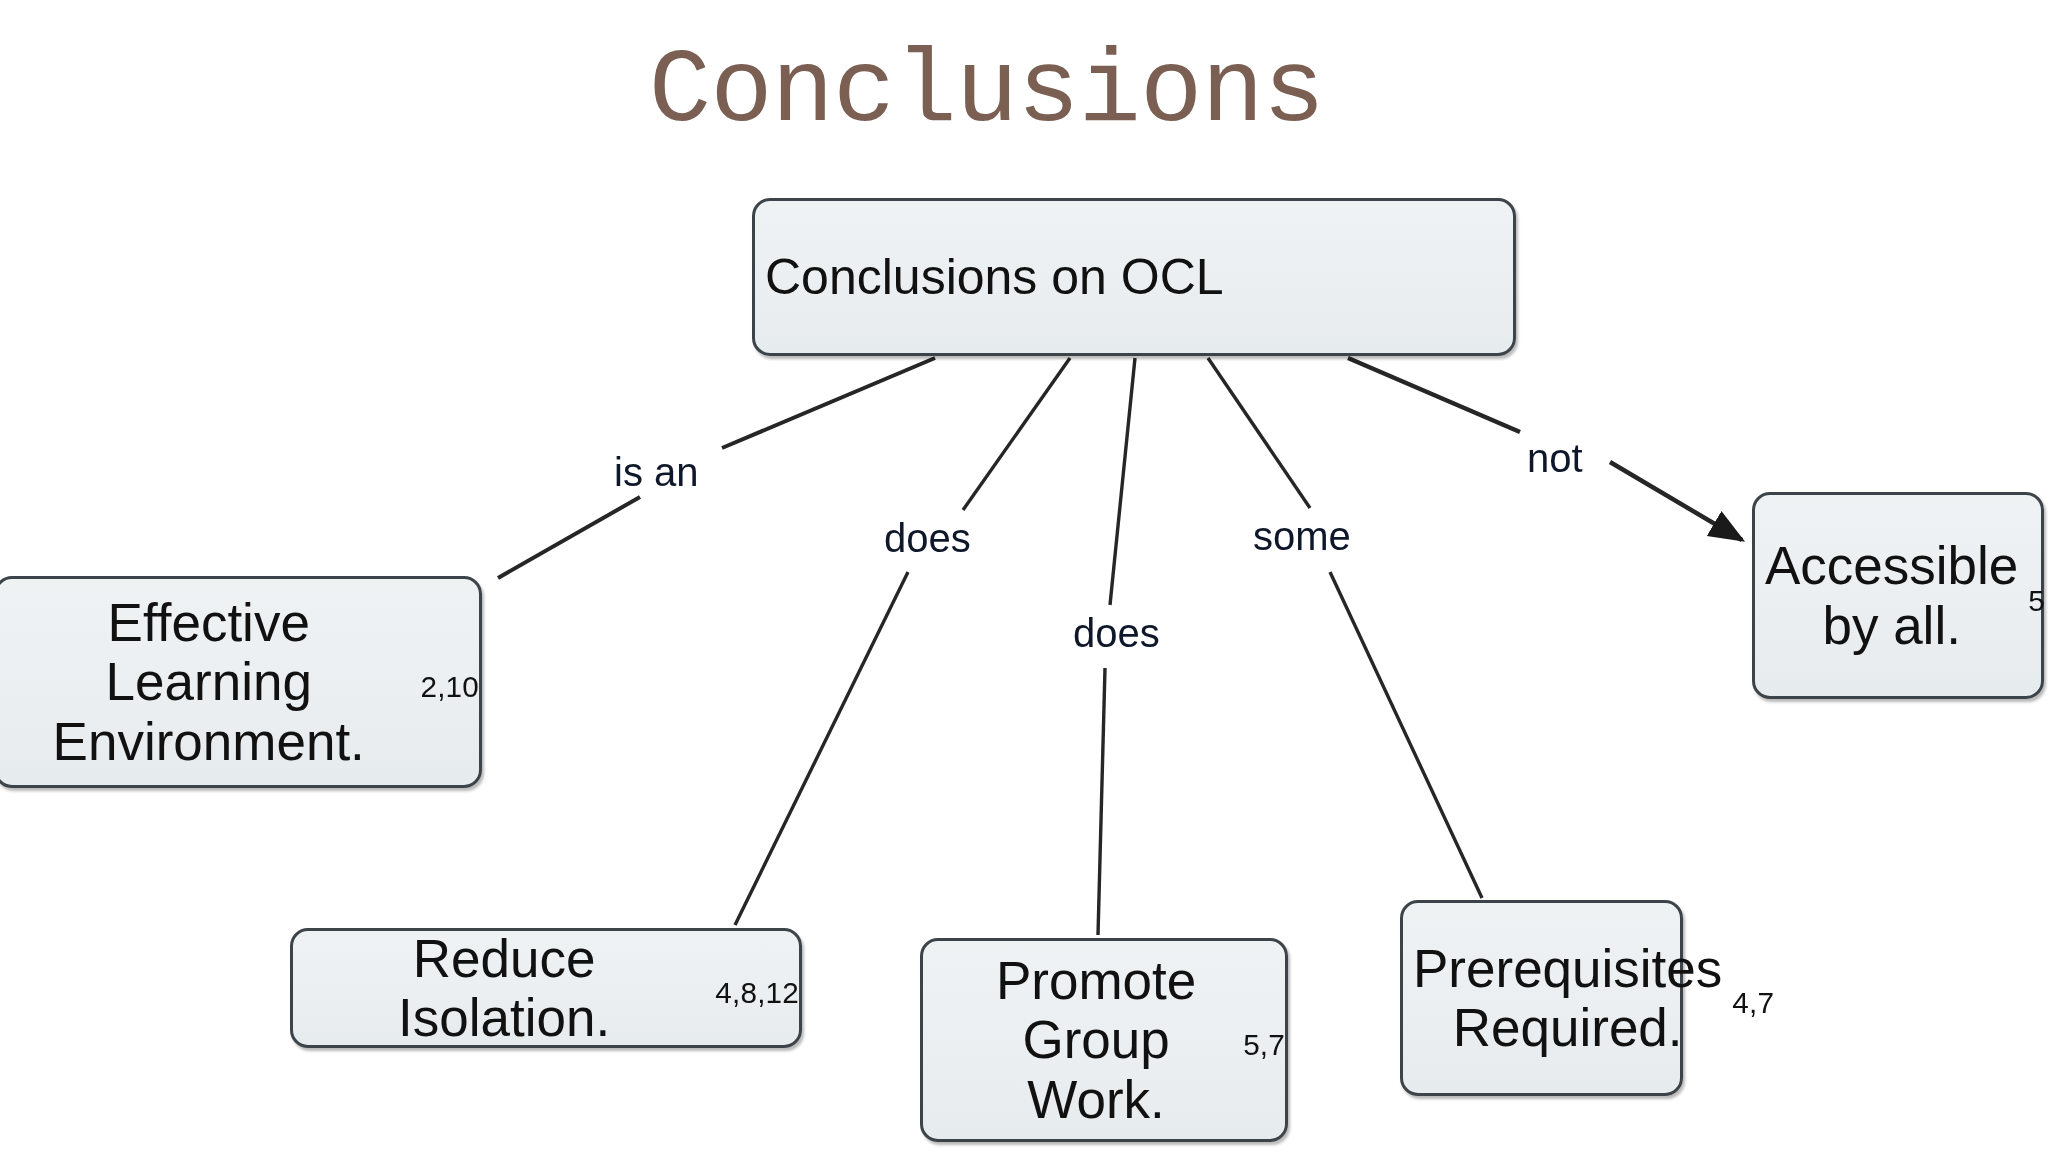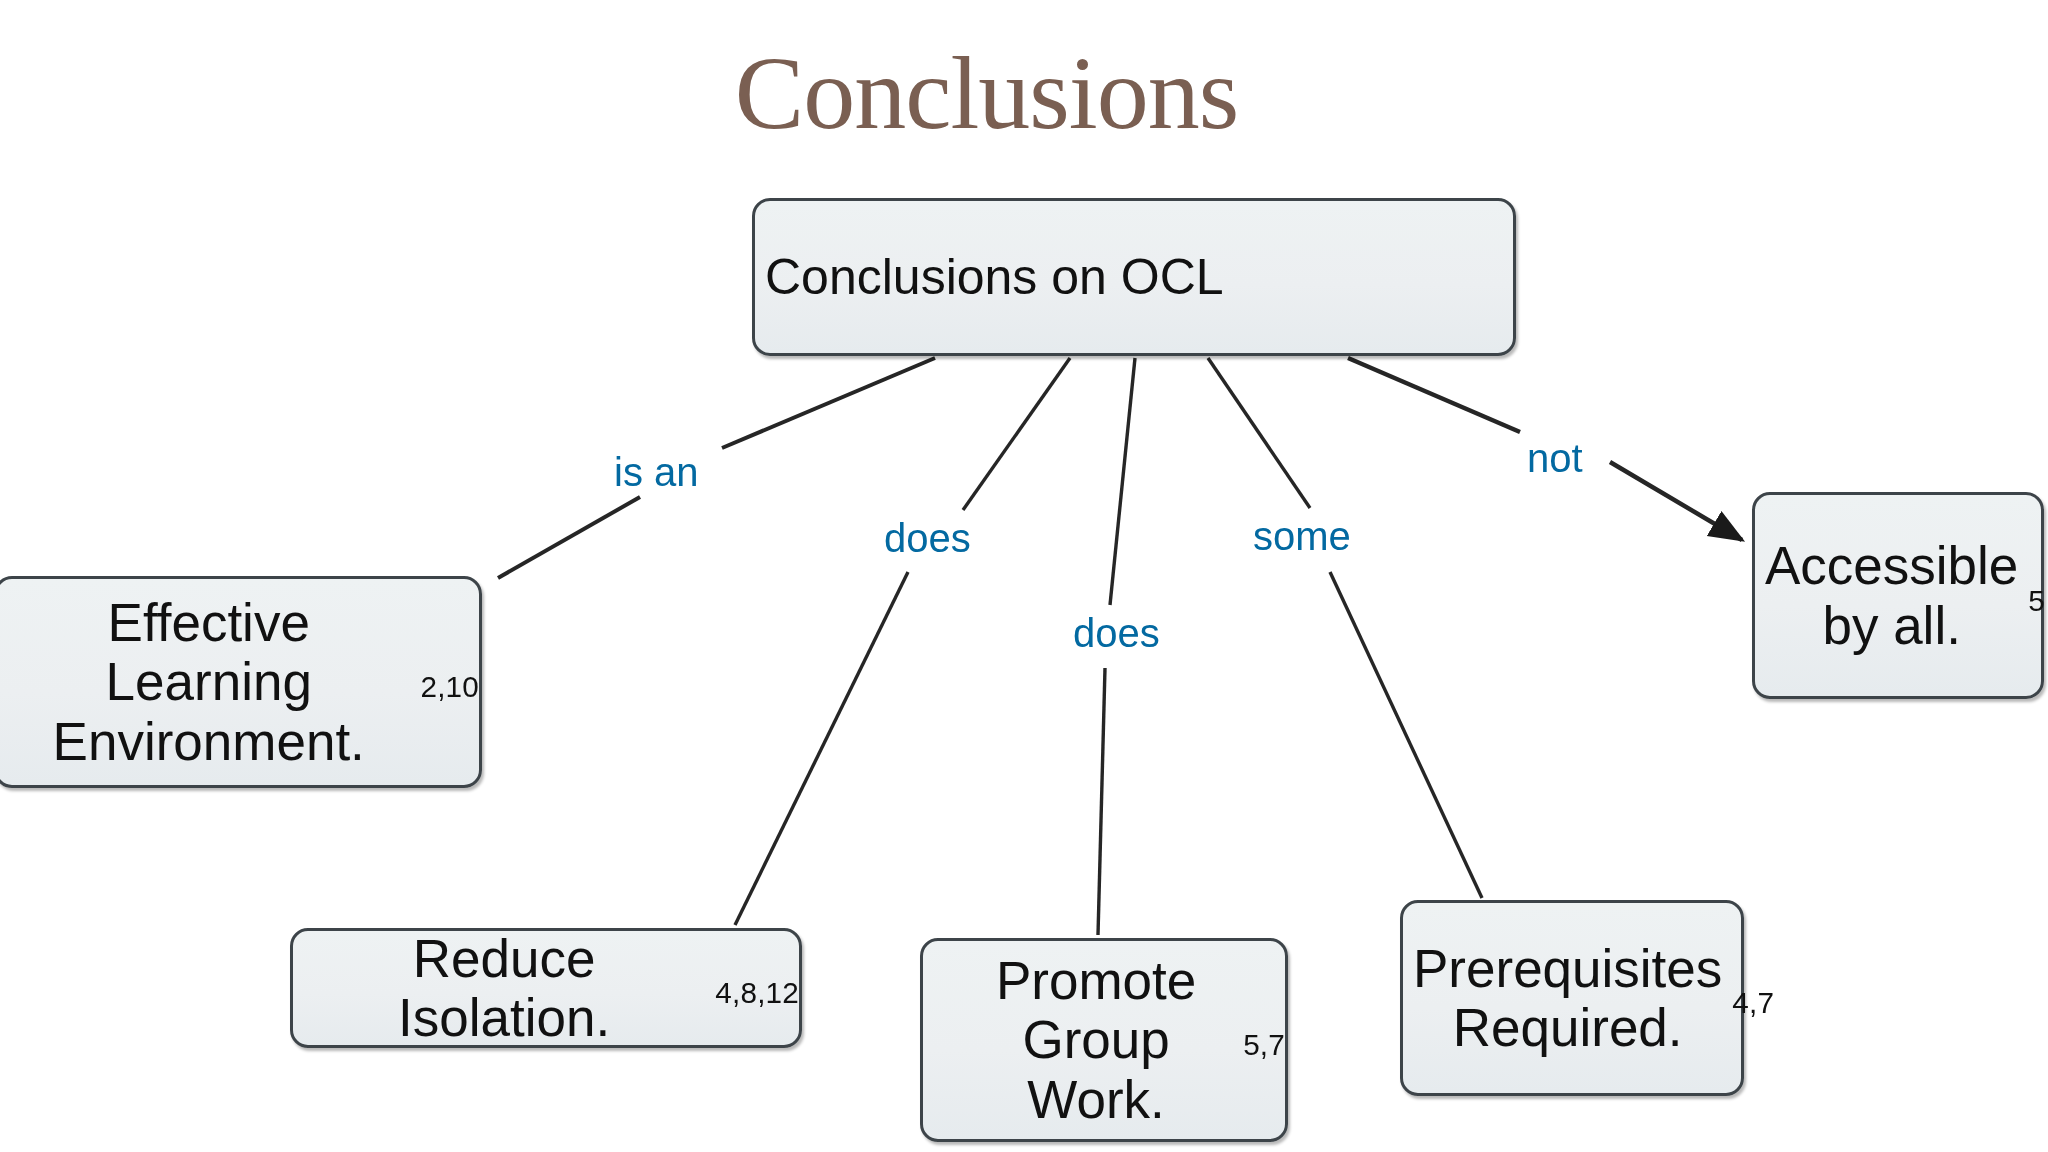--- a/index.html
+++ b/index.html
@@ -16,21 +16,21 @@
     height: 1152px;
     background: #ffffff;
     overflow: hidden;
   }
   #slide-title {
     position: absolute;
     left: 0;
     top: 38px;
     width: 1973px;
     text-align: center;
-    font-family: Liberation Serif, serif;
+    font-family: Liberation Mono, monospace;
     font-size: 104px;
     font-weight: 400;
     color: #7a5f52;
     letter-spacing: -1px;
     line-height: 1.05;
     white-space: nowrap;
   }
   #edge-layer {
     position: absolute;
     left: 0;
@@ -64,28 +64,28 @@
     vertical-align: baseline;
     position: relative;
     top: 0.16em;
     letter-spacing: 0.2px;
   }
   
   #node-root      { left: 752px;  top: 198px;  width: 764px;  height: 158px; font-size: 50px; }
   #node-effective { left: -6px;   top: 576px;  width: 488px;  height: 212px; font-size: 53px; }
   #node-reduce    { left: 290px;  top: 928px;  width: 512px;  height: 120px; font-size: 53px; }
   #node-promote   { left: 920px;  top: 938px;  width: 368px;  height: 204px; font-size: 53px; padding-left: 26px; }
-  #node-prereq    { left: 1400px; top: 900px;  width: 344px;  height: 196px; font-size: 53px; }
+  #node-prereq    { left: 1400px; top: 900px;  width: 283px;  height: 196px; font-size: 53px; }
   #node-access    { left: 1752px; top: 492px;  width: 292px;  height: 207px; font-size: 53px; }
 
   .edge-label {
     position: absolute;
     font-family: "Liberation Sans", sans-serif;
     font-size: 40px;
-    color: #0369a1;
+    color: #0f172a;
     white-space: nowrap;
     line-height: 1;
     text-align: center;
   }
   #label-is-an { left: 614px;  top: 452px; }
   #label-does-1 { left: 884px;  top: 518px; }
   #label-does-2 { left: 1073px; top: 613px; }
   #label-some  { left: 1253px; top: 516px; }
   #label-not   { left: 1527px; top: 438px; }
 </style>

